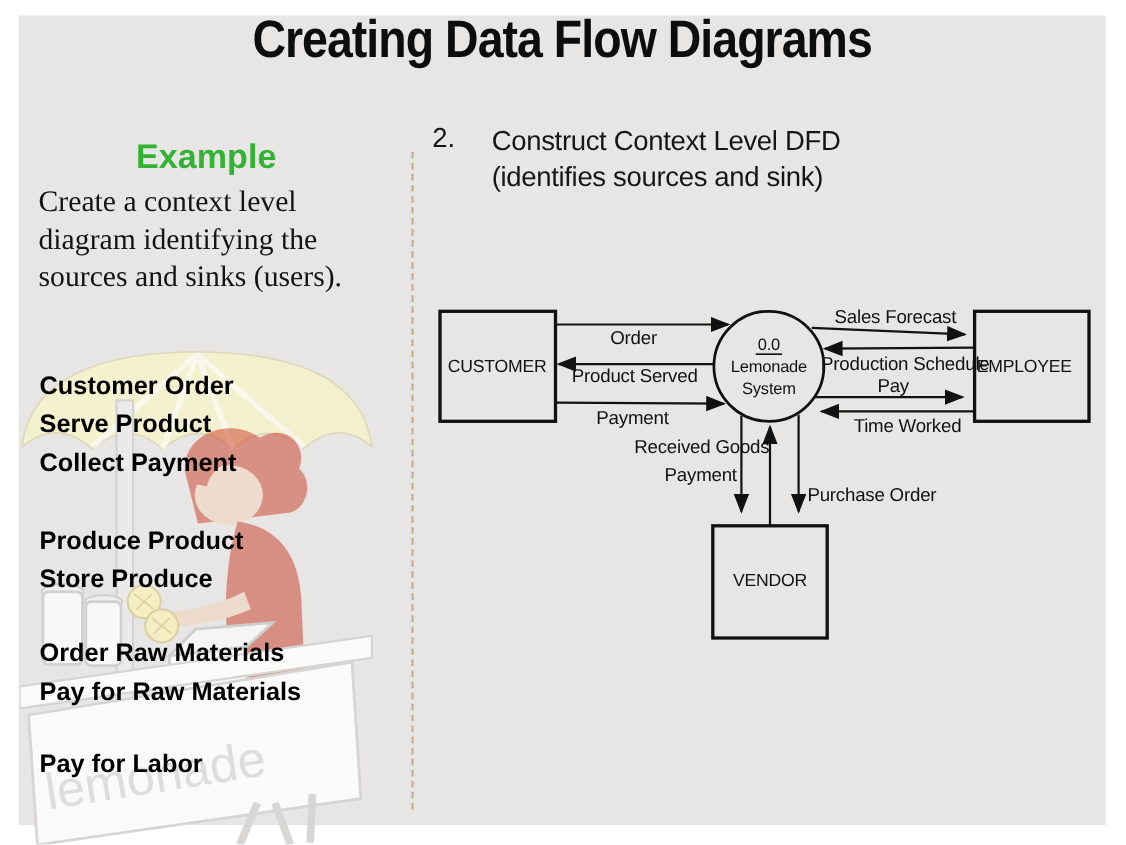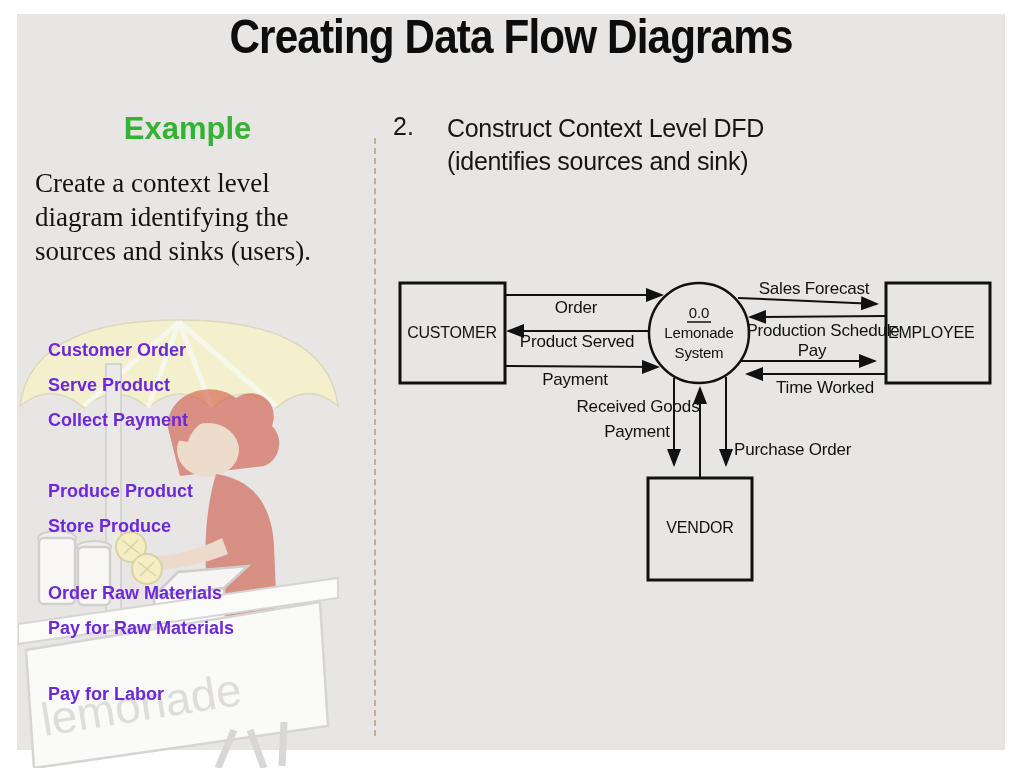--- a/index.html
+++ b/index.html
@@ -4,26 +4,26 @@
 <style>
   html,body{margin:0;padding:0;background:#ffffff;}
   #page{position:relative;width:1024px;height:768px;background:#ffffff;overflow:hidden;
         font-family:"Liberation Sans",sans-serif;color:#111;padding-left:28px;}
   .slide-bg{position:absolute;left:17px;top:14px;width:988px;height:736px;background:#e7e6e4;z-index:0;}
   .slide-title{position:absolute;left:17px;top:10px;width:988px;text-align:center;
         font-size:48px;font-weight:bold;letter-spacing:-1px;color:#0d0d0d;
         transform:scaleX(0.88);line-height:1.12;z-index:2;}
   .divider{position:absolute;left:374px;top:138px;height:598px;width:0;
         border-left:2px dashed #c8ad8a;z-index:2;}
-  .example-heading{position:absolute;left:35px;top:111px;width:305px;text-align:center;
+  .example-heading{position:absolute;left:35px;top:125px;width:305px;text-align:center;
         font-size:31px;font-weight:bold;color:#33b333;z-index:3;}
   .example-desc{position:absolute;left:35px;top:166px;width:318px;
         font-family:Liberation Serif, serif;font-size:27px;line-height:34px;color:#141414;z-index:3;}
-  .activity-group{position:absolute;left:48px;font-size:18px;font-weight:bold;
-        color:#6d28d9;line-height:35px;z-index:3;white-space:nowrap;}
+  .activity-group{position:absolute;left:36px;font-size:23px;font-weight:bold;
+        color:#000000;line-height:35px;z-index:3;white-space:nowrap;}
   .g0{top:333px;} .g1{top:474px;} .g2{top:576px;} .g3{top:677px;}
   .clipart{position:absolute;left:18px;top:306px;width:322px;height:462px;z-index:1;}
   .step-number{position:absolute;left:393px;top:112px;font-size:25px;color:#161616;z-index:2;}
   .step-lines{position:absolute;left:447px;top:112px;font-size:25px;line-height:33px;
         letter-spacing:-0.3px;color:#161616;z-index:2;}
   .dfd-heading{position:absolute;left:450px;top:218px;width:500px;text-align:center;
         font-size:29px;font-weight:bold;color:#4a7e86;z-index:2;}
   .dfd-svg{position:absolute;left:390px;top:270px;width:620px;height:320px;z-index:2;}
   .dfd-svg text{fill:#111;font-family:"Liberation Sans",sans-serif;letter-spacing:-0.2px;}
   .flow{stroke:#111;stroke-width:2;fill:none;}

